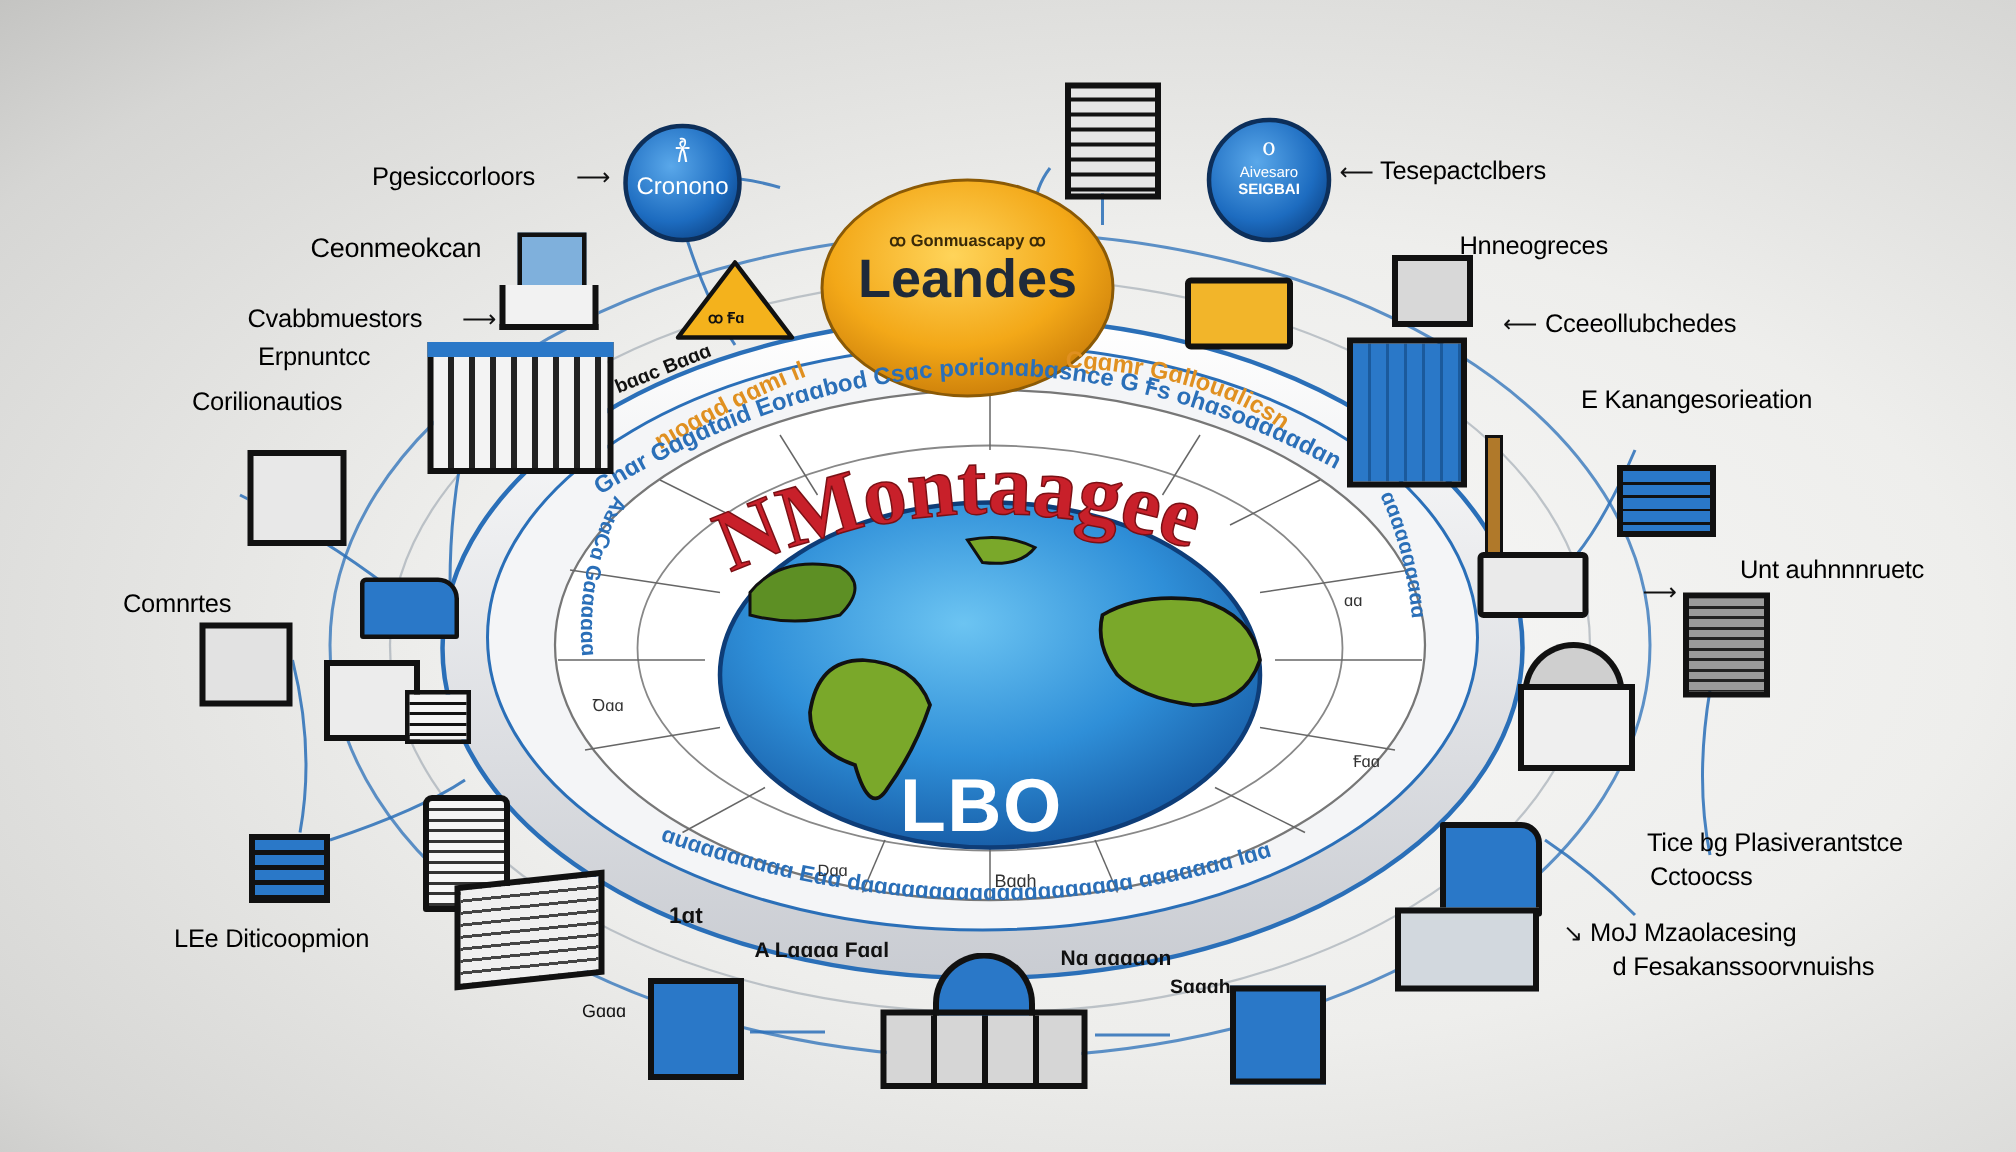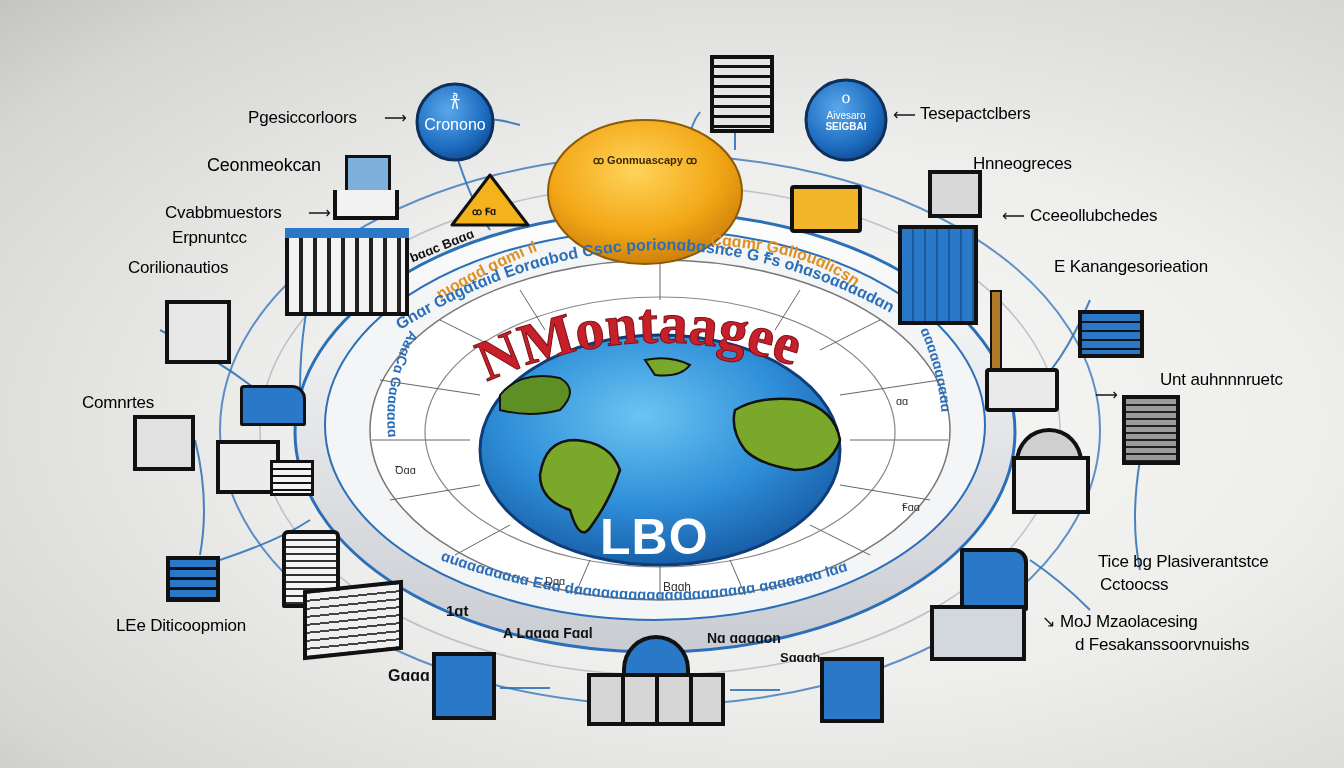--- a/index.html
+++ b/index.html
@@ -139,20 +139,21 @@
   <text class="ring-text" font-size="15" fill="#2a6fb8">
     <textPath href="#arcLower">ɑuɑɑɑɑɑɑɑɑ Eɑɑ dɑɑɑɑɑɑɑɑɑɑɑɑɑɑɑɑɑɑɑɑ ɑɑɑɑɑɑɑ Iɑɑ</textPath>
   </text>
   <text font-family="Liberation Serif, serif" font-weight="bold" font-size="58" fill="#c8202a" stroke="#7a1015" stroke-width="1">
     <textPath href="#arcRed" startOffset="2%">NMontaagee</textPath>
   </text>
 </svg>
 
 <div class="abs" style="left:548px;top:130px;width:194px;text-align:center;margin-top:22px;">
   <div style="font-size:11px;font-weight:bold;color:#3a2a08;">ꝏ Gonmuascapy ꝏ</div>
+  <div style="font-size:36px;font-weight:bold;color:#1f2a3a;line-height:38px;">Leandes</div>
 </div>
 
 <div class="abs" style="left:600px;top:508px;font-size:50px;font-weight:bold;color:#ffffff;letter-spacing:1px;">LBO</div>
 
 <div class="abs" style="left:417px;top:92px;width:76px;text-align:center;color:#fff;">
   <div style="font-size:20px;line-height:20px;">𐀪</div>
   <div style="font-size:16px;margin-top:4px;">Cronono</div>
 </div>
 <div class="abs" style="left:806px;top:88px;width:80px;text-align:center;color:#fff;">
   <div style="font-size:18px;line-height:18px;">᧐</div>
@@ -200,21 +201,21 @@
 <div class="abs" style="left:395px;top:462px;font-size:11px;color:#333;">Ꝺɑɑ</div>
 <div class="abs" style="left:663px;top:580px;font-size:12px;color:#333;">Bɑɑh</div>
 <div class="abs" style="left:896px;top:395px;font-size:11px;color:#333;">ɑɑ</div>
 <div class="abs" style="left:902px;top:462px;font-size:11px;color:#333;margin-top:37px;">Ꞙɑɑ</div>
 <div class="abs" style="left:545px;top:575px;font-size:11px;color:#333;">Dɑɑ</div>
 
 <div class="abs" style="left:446px;top:602px;font-size:15px;font-weight:bold;color:#111;">1ɑt</div>
 <div class="abs" style="left:503px;top:625px;font-size:14px;font-weight:bold;color:#111;">A Lɑɑɑɑ Fɑɑl</div>
 <div class="abs" style="left:707px;top:630px;font-size:14px;font-weight:bold;color:#111;">Nɑ ɑɑɑɑon</div>
 <div class="abs" style="left:780px;top:650px;font-size:13px;font-weight:bold;color:#111;">Sɑɑɑh</div>
-<div class="abs" style="left:388px;top:667px;font-size:16px;font-weight:bold;color:#111;">Gɑɑɑ</div>
+<div class="abs" style="left:388px;top:667px;font-size:12px;font-weight:normal;color:#111;">Gɑɑɑ</div>
 
 <div class="label" style="left:248px;top:108px;">Pgesiccorloors</div>
 <div class="label" style="left:207px;top:155px;font-size:18px;">Ceonmeokcan</div>
 <div class="label" style="left:165px;top:203px;">Cvabbmuestors</div>
 <div class="label" style="left:172px;top:228px;">Erpnuntcc</div>
 <div class="label" style="left:128px;top:258px;">Corilionautios</div>
 <div class="label" style="left:82px;top:393px;">Comnrtes</div>
 <div class="label" style="left:116px;top:616px;">LEe Diticoopmion</div>
 
 <div class="label" style="left:920px;top:104px;">Tesepactclbers</div>

